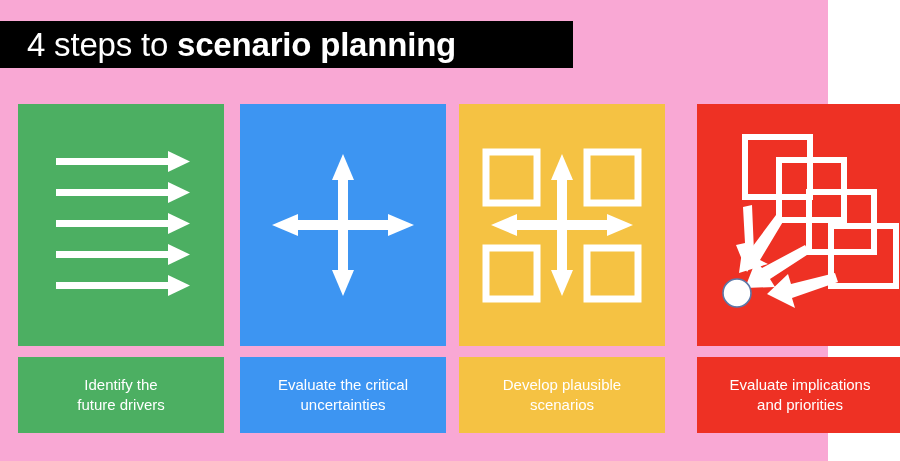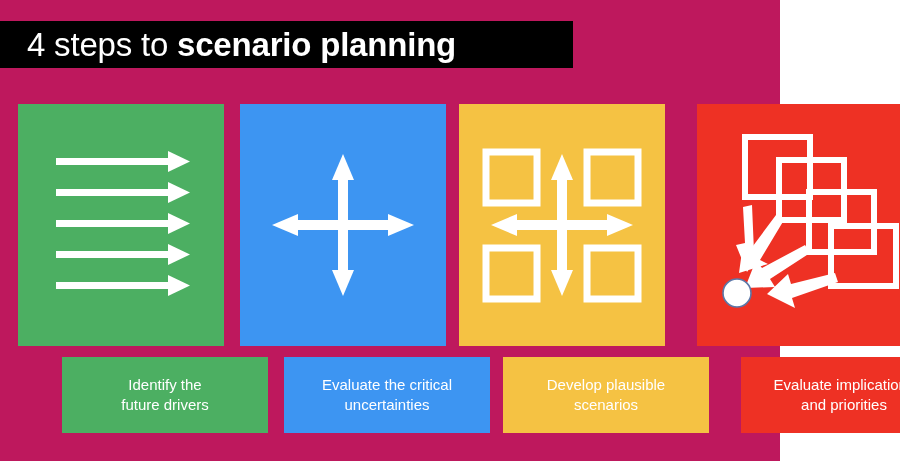--- a/index.html
+++ b/index.html
@@ -11,21 +11,22 @@
     width: 900px;
     height: 461px;
     overflow: hidden;
     font-family: "Liberation Sans", sans-serif;
     -webkit-font-smoothing: antialiased;
   }
   #infographic {
     position: relative;
     width: 780px;
     height: 461px;
-    background: #be185d;
+    background: #f9a8d4;
+    padding-left: 48px;
   }
 
   
   .title-banner {
     position: absolute;
     left: 0;
     top: 21px;
     width: 573px;
     height: 47px;
     background: #000000;
@@ -84,21 +85,20 @@
     left: 0;
     top: 253px;
     width: 206px;
     height: 76px;
     display: flex;
     align-items: center;
     justify-content: center;
     text-align: center;
     box-sizing: border-box;
     padding: 0 6px;
-    margin-left: 44px;
   }
   .step-caption-text {
     color: #ffffff;
     font-size: 15px;
     line-height: 20px;
     font-weight: 400;
     white-space: pre-line;
   }
 </style>
 </head>

